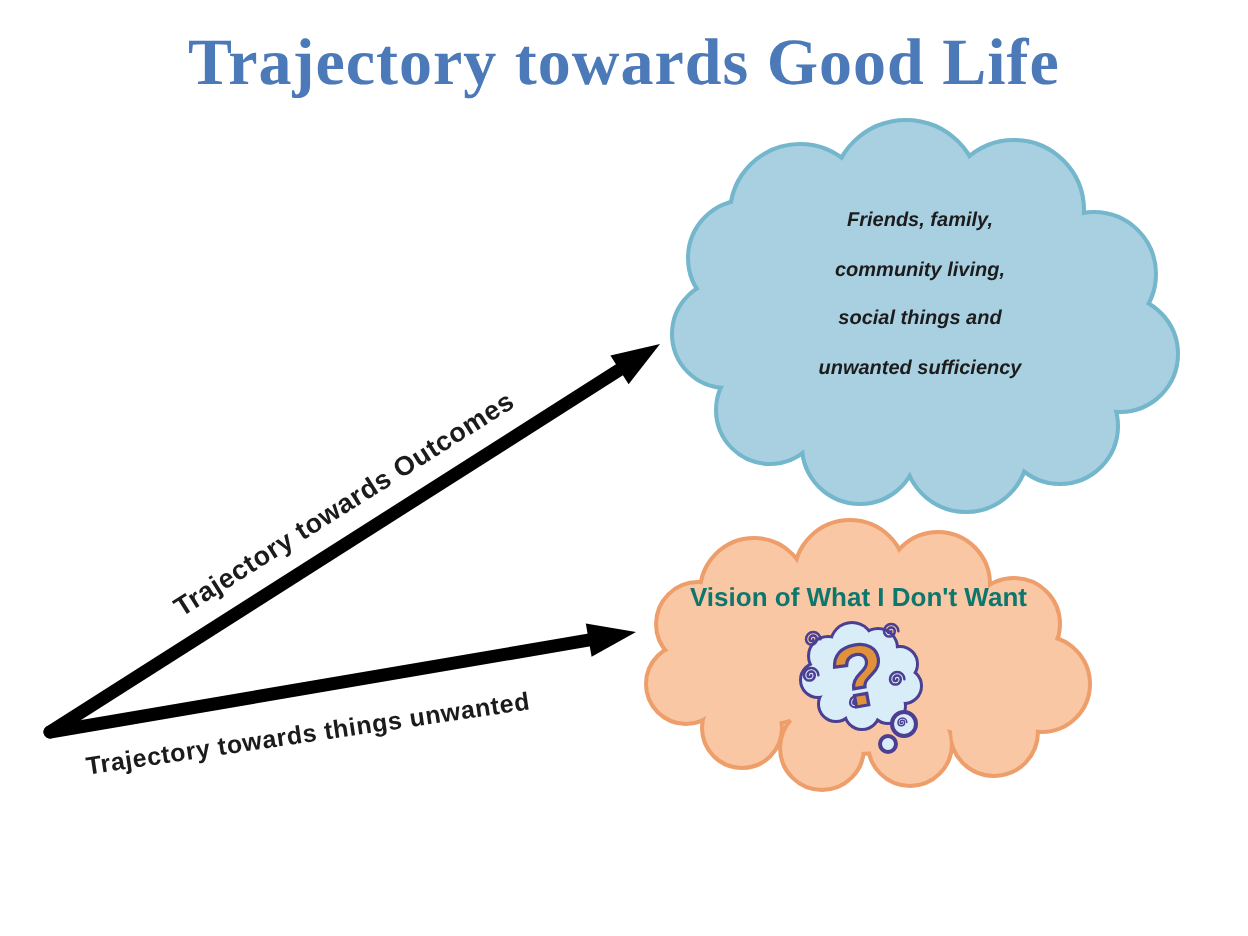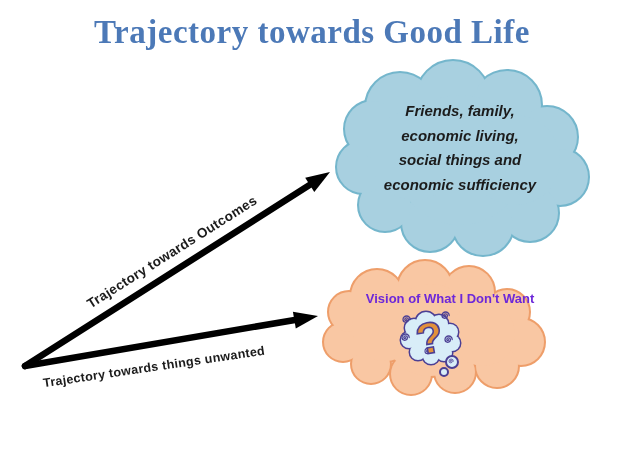--- a/index.html
+++ b/index.html
@@ -19,26 +19,26 @@
   #label-outcomes{
     left:172px;top:252px;font-size:13.5px;letter-spacing:0.3px;
     transform:translate(-50%,-50%) rotate(-32.3deg);
   }
   #label-unwanted{
     left:154px;top:367px;font-size:12.5px;letter-spacing:0.3px;
     transform:translate(-50%,-50%) rotate(-8.4deg);
   }
   #outcomes-text{
     left:338px;top:99px;width:244px;text-align:center;
-    font-weight:bold;font-style:italic;font-size:15px;line-height:24.5px;
+    font-weight:bold;font-style:italic;font-size:10px;line-height:24.5px;
     color:#1c1c1c;
   }
   #unwanted-label{
-    left:345px;top:291px;width:210px;text-align:center;
-    font-weight:bold;font-size:13px;color:#6d28d9;white-space:nowrap;
+    left:345px;top:291px;width:210px;
+    font-weight:bold;font-size:13px;color:#0f766e;white-space:nowrap;
   }
   svg{display:block;}
 </style>
 </head>
 <body>
 
 <div id="slide">
 
   <div id="title" class="abs" style="color: rgb(76, 121, 183);">Trajectory towards Good Life</div>
 
@@ -85,23 +85,23 @@
         <circle cx="48" cy="76" r="28"></circle>
           <circle cx="135" cy="107" r="65"></circle>
         <circle cx="90" cy="102" r="45"></circle>
           <circle cx="190" cy="107" r="45"></circle>
       </g>
     </g>
   </svg>
 
   <div id="outcomes-text" class="abs">
     <div>Friends, family,</div>
-    <div>economic living,</div>
+    <div>community living,</div>
     <div>social things and</div>
-    <div>economic sufficiency</div>
+    <div>unwanted sufficiency</div>
   </div>
 
   <svg class="abs" style="left:315px;top:258px;" width="240" height="140" viewBox="0 0 240 140">
     <g stroke="#ee9e6a">
       <g stroke-width="4" fill="#f9c7a3">
         <circle cx="62" cy="38" r="26"></circle>
           <circle cx="110" cy="30" r="27"></circle>
         <circle cx="154" cy="34" r="25"></circle>
           <circle cx="192" cy="54" r="22"></circle>
         <circle cx="206" cy="84" r="23"></circle>

